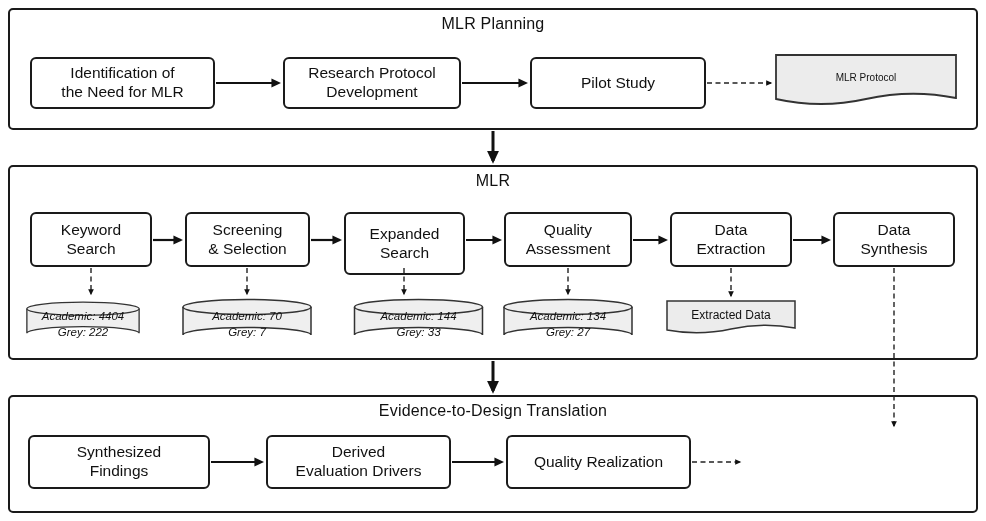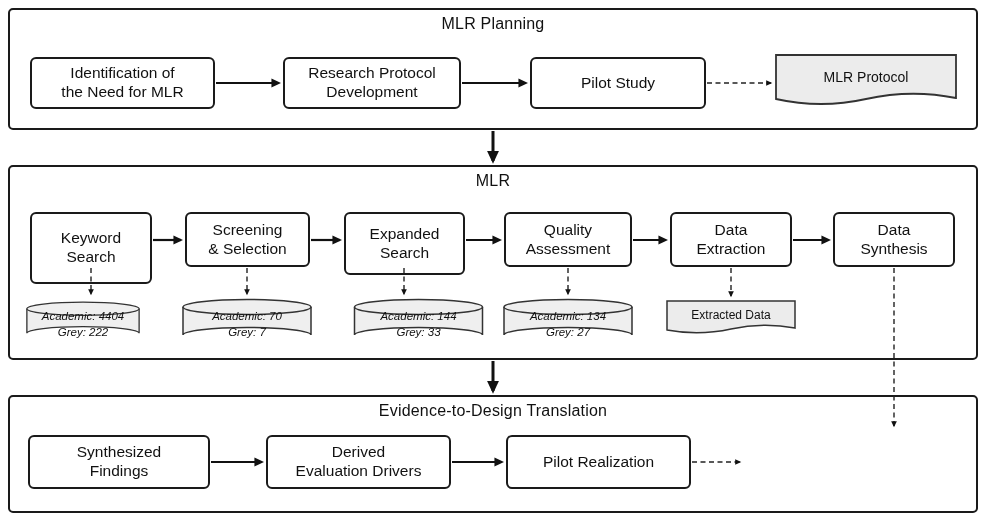--- a/index.html
+++ b/index.html
@@ -14,21 +14,21 @@
   .pbox { position:absolute; border:2px solid #1a1a1a; border-radius:6px; background:#fff;
           display:flex; align-items:center; justify-content:center; text-align:center;
           font-size:15.5px; line-height:1.22; }
   .pre { white-space:pre-line; }
 
   .shapebox { position:absolute; }
   .shapebox svg.shape { position:absolute; left:0; top:0; width:100%; height:100%; }
   .shape-label { position:relative; width:100%; height:100%; display:flex; flex-direction:column;
                  align-items:center; justify-content:center; text-align:center; line-height:1.25; }
   .cyl .shape-label { font-style:italic; font-size:11.5px; padding-top:7px; line-height:1.35; }
-  .doc .shape-label { font-size:14px; padding-bottom:10px; }
+  .doc .shape-label { font-size:10px; padding-bottom:10px; }
   .doc-small .shape-label { font-size:12px; padding-bottom:8px; }
 
   svg.arrows { position:absolute; left:0; top:0; width:986px; height:521px; pointer-events:none; }
   line.s { stroke:#111; stroke-width:2.2; }
   line.t { stroke:#111; stroke-width:3; }
   line.d { stroke:#222; stroke-width:1.4; stroke-dasharray:5 3.5; }
 </style>
 </head>
 <body>
 
@@ -55,21 +55,21 @@
   <div class="pbox" style="left:530px;top:57px;width:176px;height:52px">
     <span class="pre">Pilot Study</span>
   </div>
   <div class="shapebox doc" style="left:775px;top:54px;width:182px;height:58px">
     <svg class="shape" viewBox="0 0 182 58">
       <path d="M1,1 L181,1 L181,44 Q136,35 91,45 Q46,55 1,45 Z" fill="#ececec" stroke="#333" stroke-width="1.8"></path>
     </svg>
     <div class="shape-label">MLR Protocol</div>
   </div>
 
-  <div class="pbox" style="left:30px;top:212px;width:122px;height:72px">
+  <div class="pbox" style="left:30px;top:212px;width:122px;height:55px">
     <span class="pre">Keyword
 Search</span>
   </div>
   <div class="pbox" style="left:185px;top:212px;width:125px;height:55px">
     <span class="pre">Screening
 &amp; Selection</span>
   </div>
   <div class="pbox" style="left:344px;top:212px;width:121px;height:63px">
     <span class="pre">Expanded
 Search</span>
@@ -136,21 +136,21 @@
 
   <div class="pbox" style="left:28px;top:435px;width:182px;height:54px">
     <span class="pre">Synthesized
 Findings</span>
   </div>
   <div class="pbox" style="left:266px;top:435px;width:185px;height:54px">
     <span class="pre">Derived
 Evaluation Drivers</span>
   </div>
   <div class="pbox" style="left:506px;top:435px;width:185px;height:54px">
-    <span class="pre">Pilot Realization</span>
+    <span class="pre">Quality Realization</span>
   </div>
 
   <svg class="arrows" viewBox="0 0 986 521">
     <defs>
       <marker id="ah" viewBox="0 0 10 10" refX="7.5" refY="5" markerWidth="4.6" markerHeight="4.6" orient="auto">
         <path d="M0,0.6 L9.5,5 L0,9.4 Z" fill="#111"></path>
       </marker>
     </defs>
 
     <line class="s" x1="216" y1="83" x2="279" y2="83" marker-end="url(#ah)"></line>

